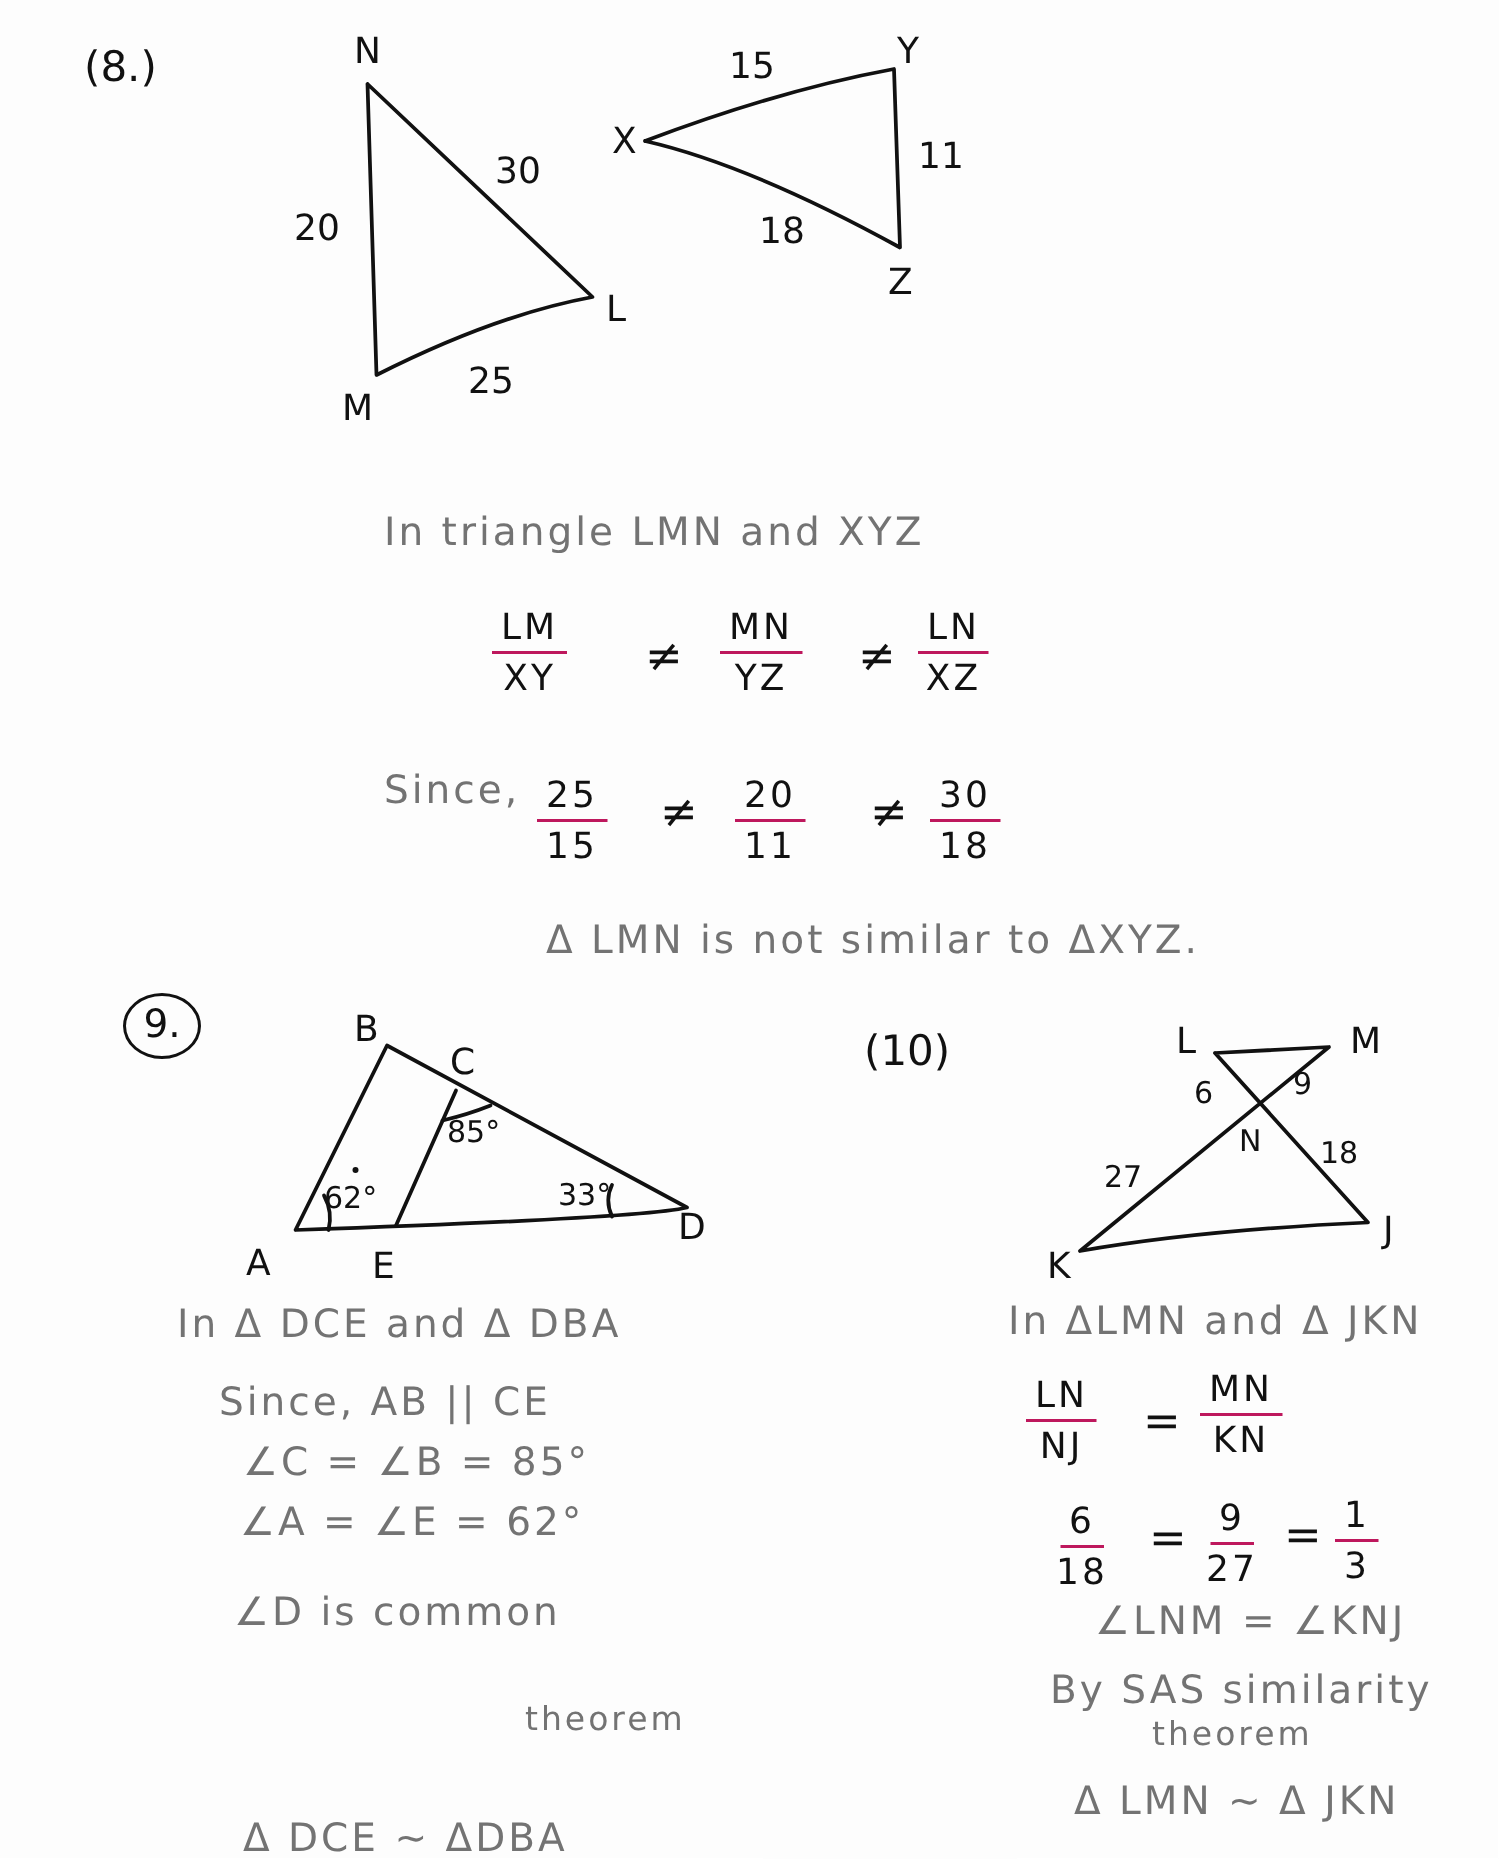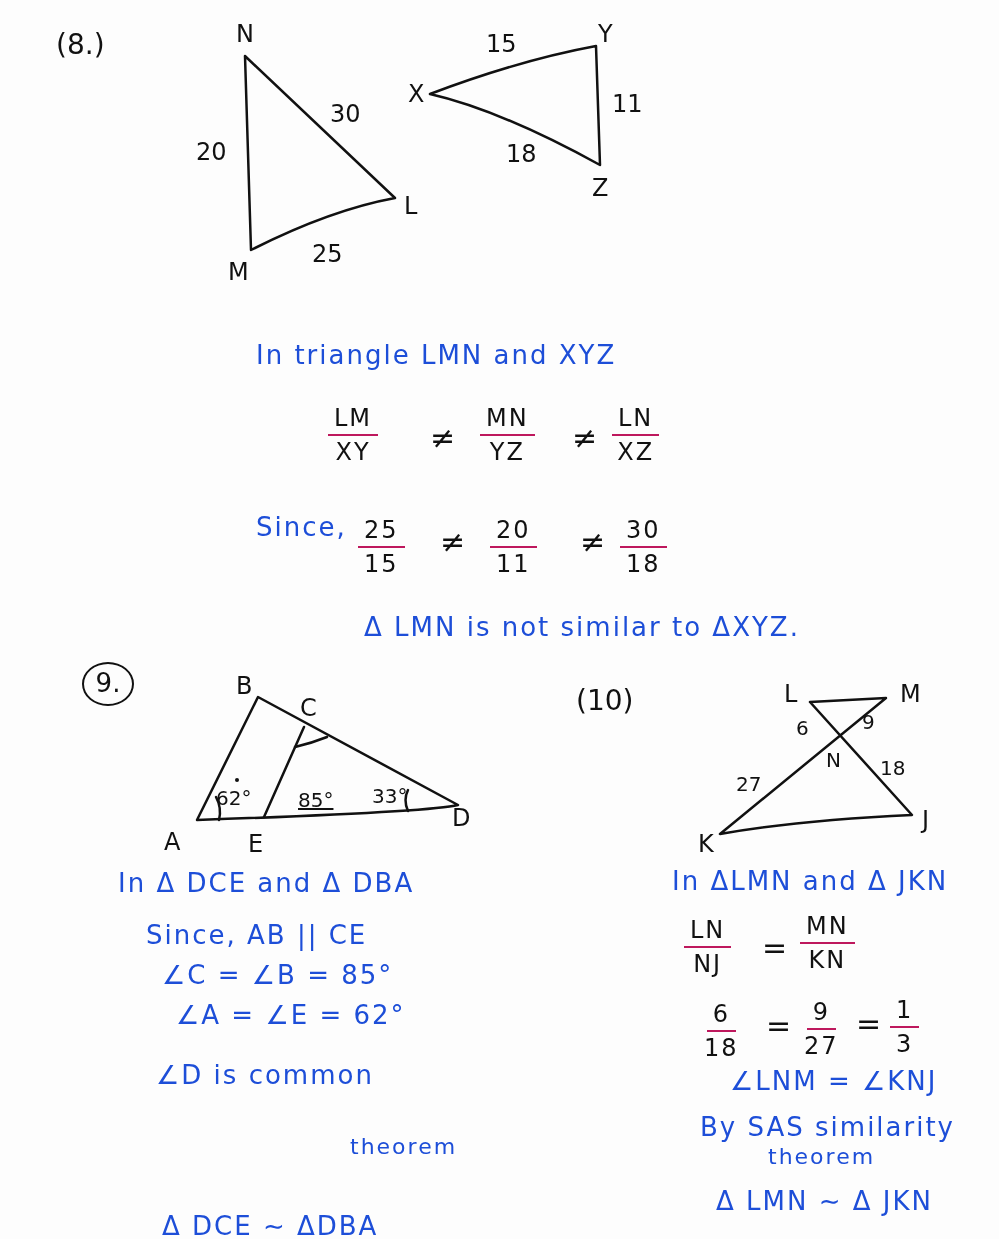--- a/index.html
+++ b/index.html
@@ -1,20 +1,20 @@
 <!DOCTYPE html>
 <html><head>
 <meta charset="utf-8">
 <style>
   html, body { margin: 0; padding: 0; background: #ffffff; }
   body { width: 999px; height: 1239px; position: relative; overflow: hidden;
          font-family: "DejaVu Sans", sans-serif; color: #111; }
   .page { position: absolute; left: 0; top: 0; width: 999px; height: 1239px; background: #fdfdfd; }
   svg.fig { position: absolute; left: 0; top: 0; }
-  .t { position: absolute; white-space: nowrap; font-size: 26px; letter-spacing: 2px; color: #1d4ed8; }
+  .t { position: absolute; white-space: nowrap; font-size: 26px; letter-spacing: 2px; color: #737373; }
   .lbl { position: absolute; font-size: 24px; color: #111; white-space: nowrap; }
   .small { font-size: 20px; }
   .circled { position: absolute; border: 2.5px solid #111; border-radius: 50%; text-align: center; font-size: 26px; }
   .paren { position: absolute; font-size: 28px; }
   .frac { position: absolute; display: inline-flex; flex-direction: column; align-items: center; font-size: 24px; letter-spacing: 2px; }
   .frac .num { padding: 0 6px 2px 6px; border-bottom: 2px solid #be185d; }
   .frac .den { padding-top: 2px; }
   .op { position: absolute; font-size: 30px; }
 </style>
 </head>
@@ -98,27 +98,27 @@
   <div class="t" style="left:364px; top:612px;">Δ LMN is not similar to ΔXYZ.</div>
 
   <div class="circled" style="left:82px; top:662px; width:48px; height:40px; line-height:38px;">9.</div>
 
   <div class="lbl" style="left:236px; top:672px;">B</div>
   <div class="lbl" style="left:300px; top:694px;">C</div>
   <div class="lbl" style="left:164px; top:828px;">A</div>
   <div class="lbl" style="left:248px; top:830px;">E</div>
   <div class="lbl" style="left:452px; top:804px;">D</div>
   <div class="lbl small" style="left:216px; top:786px;">62°</div>
-  <div class="lbl small" style="left:298px; top:788px;text-decoration:underline;">85°</div>
+  <div class="lbl small" style="left:298px; top:742px;">85°</div>
   <div class="lbl small" style="left:372px; top:784px;">33°</div>
 
   <div class="t" style="left:118px; top:868px;">In Δ DCE and Δ DBA</div>
   <div class="t" style="left:146px; top:920px;">Since, AB || CE</div>
   <div class="t" style="left:162px; top:960px;">∠C = ∠B = 85°</div>
-  <div class="t" style="left:176px; top:1000px;">∠A = ∠E = 62°</div>
+  <div class="t" style="left:160px; top:1000px;">∠A = ∠E = 62°</div>
   <div class="t" style="left:156px; top:1060px;">∠D is common</div>
   <div class="t" style="left:350px; top:1134px; font-size:22px;">theorem</div>
   <div class="t" style="left:162px; top:1184px;margin-top:27px;">Δ DCE ∼ ΔDBA</div>
 
   <div class="paren" style="left:576px; top:684px;">(10)</div>
 
   <div class="lbl" style="left:784px; top:680px;">L</div>
   <div class="lbl" style="left:900px; top:680px;">M</div>
   <div class="lbl small" style="left:826px; top:748px;">N</div>
   <div class="lbl" style="left:922px; top:806px;">J</div>

